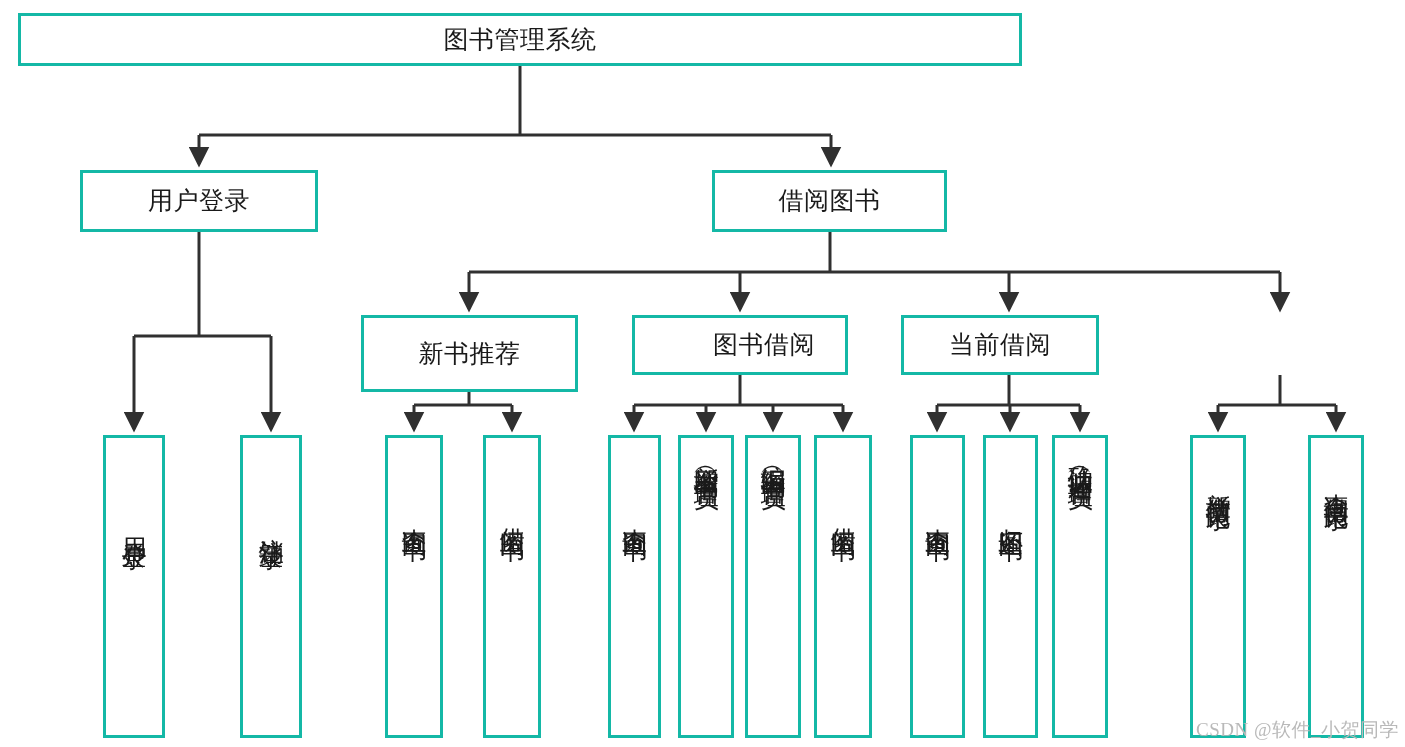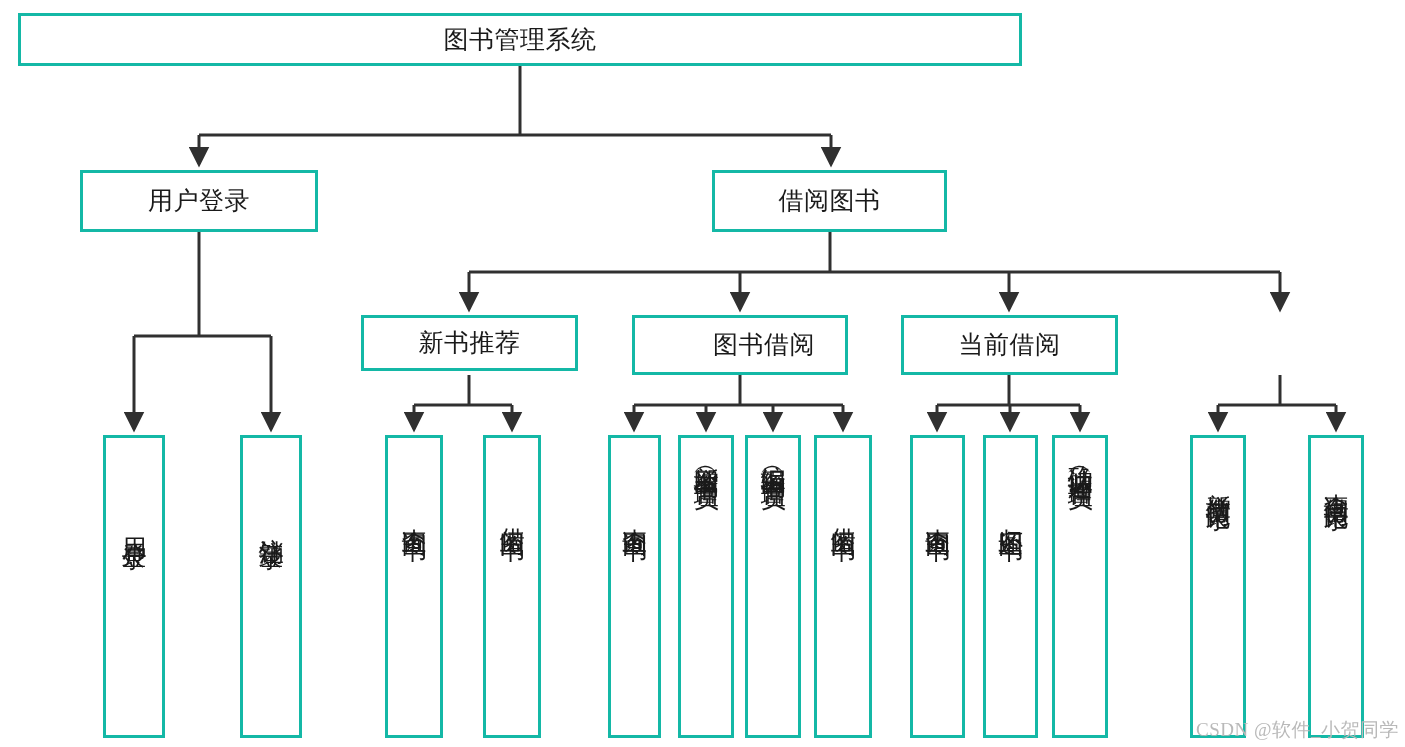--- a/index.html
+++ b/index.html
@@ -126,27 +126,27 @@
     <span class="node-label">图书管理系统</span>
   </div>
 
   <div class="node" style="left:80px; top:170px; width:238px; height:62px;">
     <span class="node-label">用户登录</span>
   </div>
   <div class="node" style="left:712px; top:170px; width:235px; height:62px;">
     <span class="node-label">借阅图书</span>
   </div>
 
-  <div class="node" style="left:361px; top:315px; width:217px; height:56px;">
+  <div class="node" style="left:361px; top:315px; width:217px; height:77px;">
     <span class="node-label">新书推荐</span>
   </div>
   <div class="node" style="left:632px; top:315px; width:216px; height:60px;padding-left:48px;">
     <span class="node-label">图书借阅</span>
   </div>
-  <div class="node" style="left:901px; top:315px; width:217px; height:60px;">
+  <div class="node" style="left:901px; top:315px; width:198px; height:60px;">
     <span class="node-label">当前借阅</span>
   </div>
 
   <div class="node leaf" style="left:103px; top:435px; width:62px; height:303px; padding-top:80px;">
     <span class="node-label">用户登录</span>
   </div>
   <div class="node leaf" style="left:240px; top:435px; width:62px; height:303px; padding-top:80px;">
     <span class="node-label">注销登录</span>
   </div>
 

